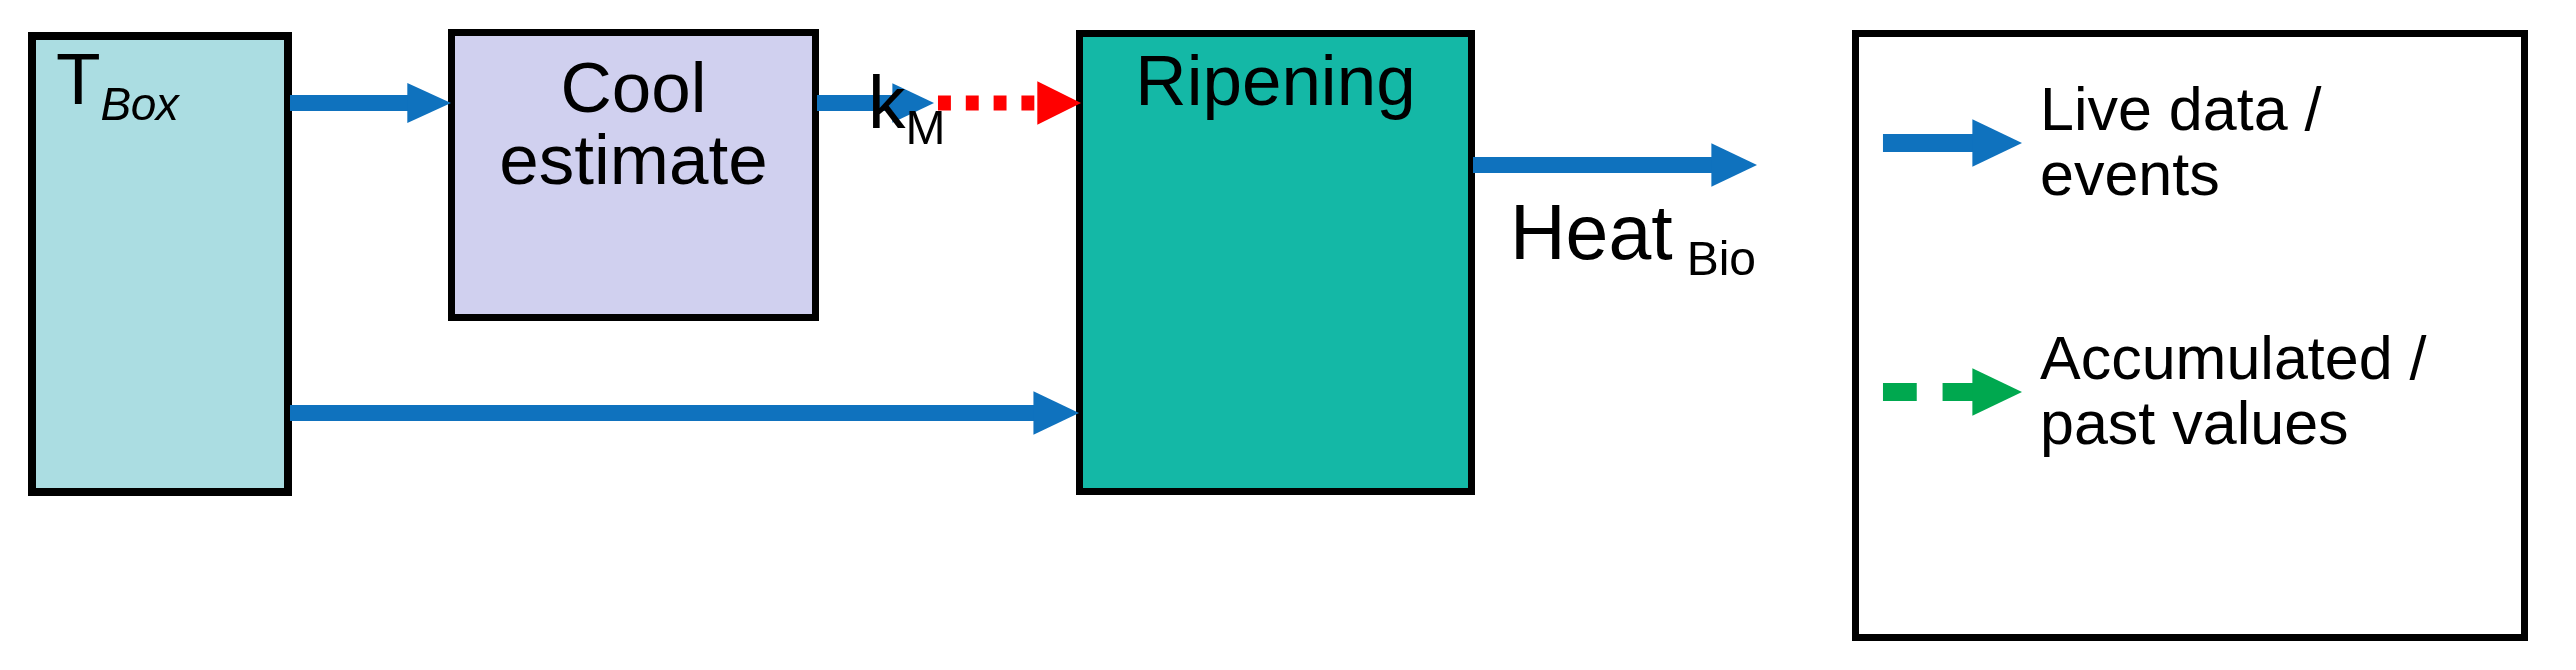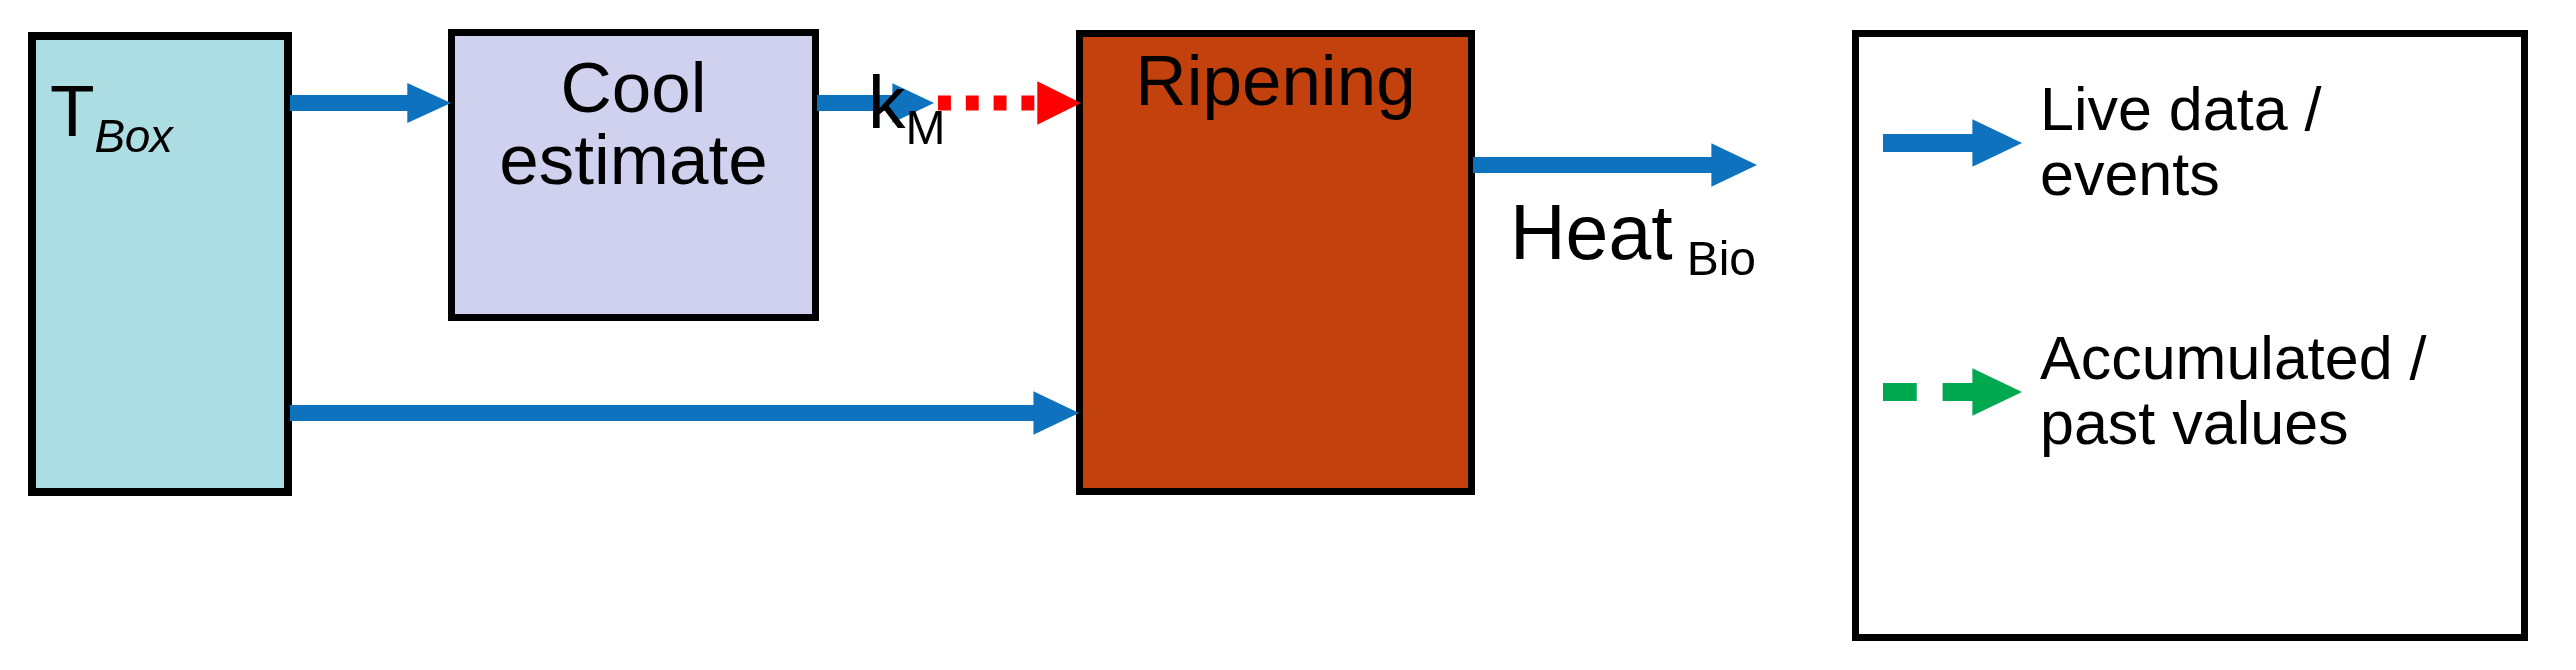--- a/index.html
+++ b/index.html
@@ -45,23 +45,22 @@
     height: 464px;
     background: #ABDDE2;
     border-width: 8px;
   }
   .varstack {
     position: absolute;
     left: 0;
     top: 4px;
     width: 100%;
     text-align: left;
-    padding-left: 14px;
+    padding-left: 20px;
     box-sizing: border-box;
-    margin-top: 32px;
   }
   .varline {
     display: block;
     font-size: 73px;
     color: #000;
     line-height: 0.96;
     white-space: nowrap;
   }
   .varline .base { font-size: 73px; }
   .varline .sub {
@@ -83,21 +82,21 @@
   }
   #block-cool .block-label {
     font-size: 71px;
     margin-top: 16px;
   }
   #block-ripening {
     left: 1076px;
     top: 30px;
     width: 399px;
     height: 465px;
-    background: #c2410c;
+    background: #14b8a6;
   }
   #block-ripening .block-label {
     font-size: 71px;
     margin-top: 8px;
   }
 
   
   #legend-box {
     position: absolute;
     left: 1852px;

